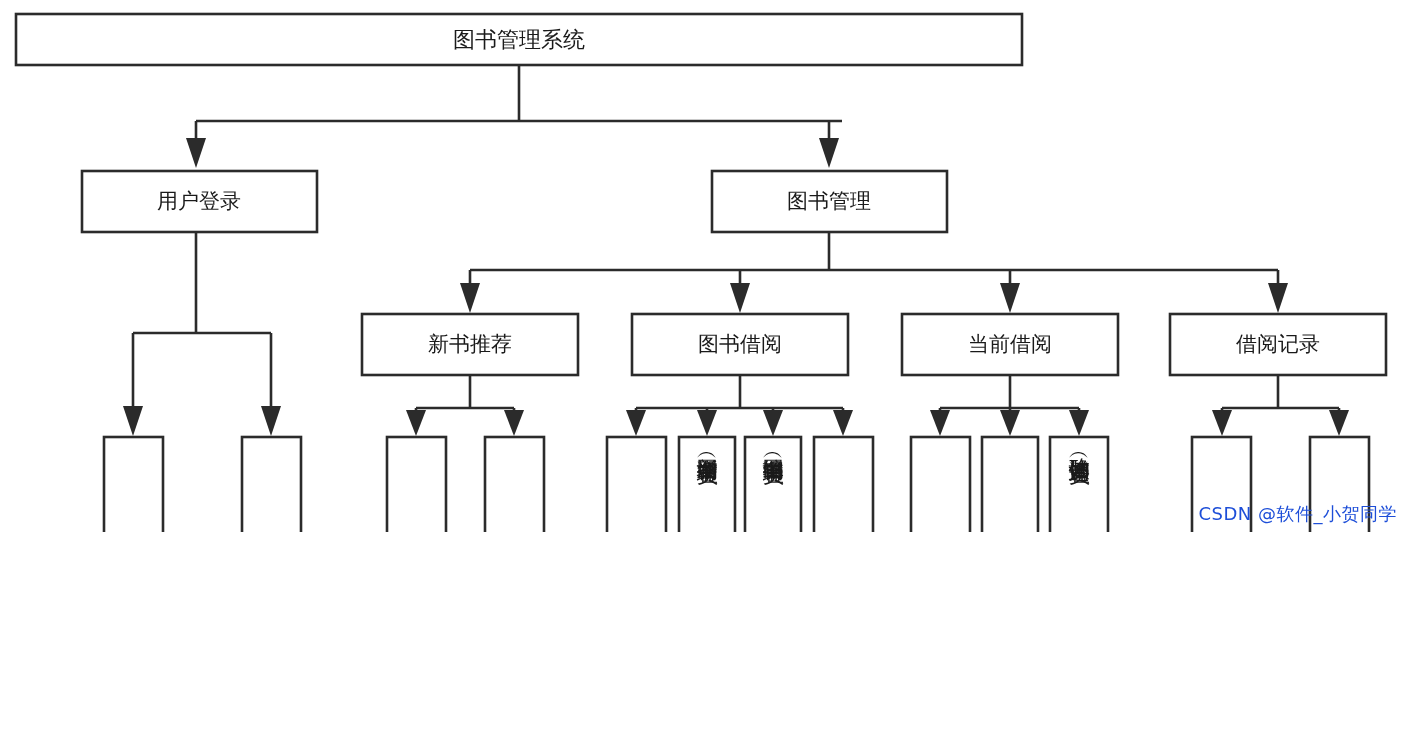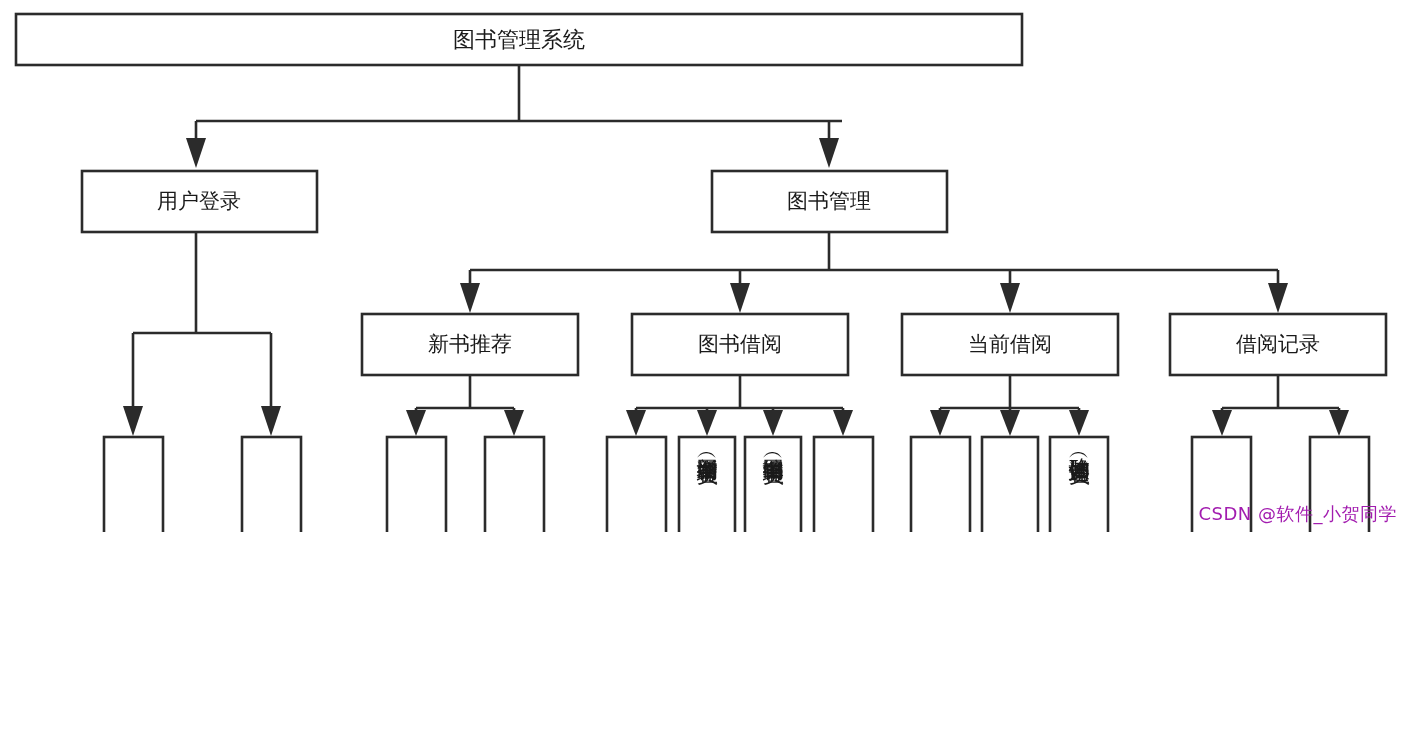--- a/index.html
+++ b/index.html
@@ -66,21 +66,21 @@
     letter-spacing: 1px;
     color: #1a1a1a;
     white-space: nowrap;
   }
   .watermark {
     position: absolute;
     right: 8px;
     bottom: 6px;
     font-family: "DejaVu Sans", "Liberation Sans", sans-serif;
     font-size: 18px;
-    color: #a21caf;
+    color: #1d4ed8;
     letter-spacing: 0.5px;
     white-space: nowrap;
   }
 </style>
 </head>
 <body>
 
 <div id="stage">
 
   <svg class="diagram" viewBox="0 0 1405 747">

